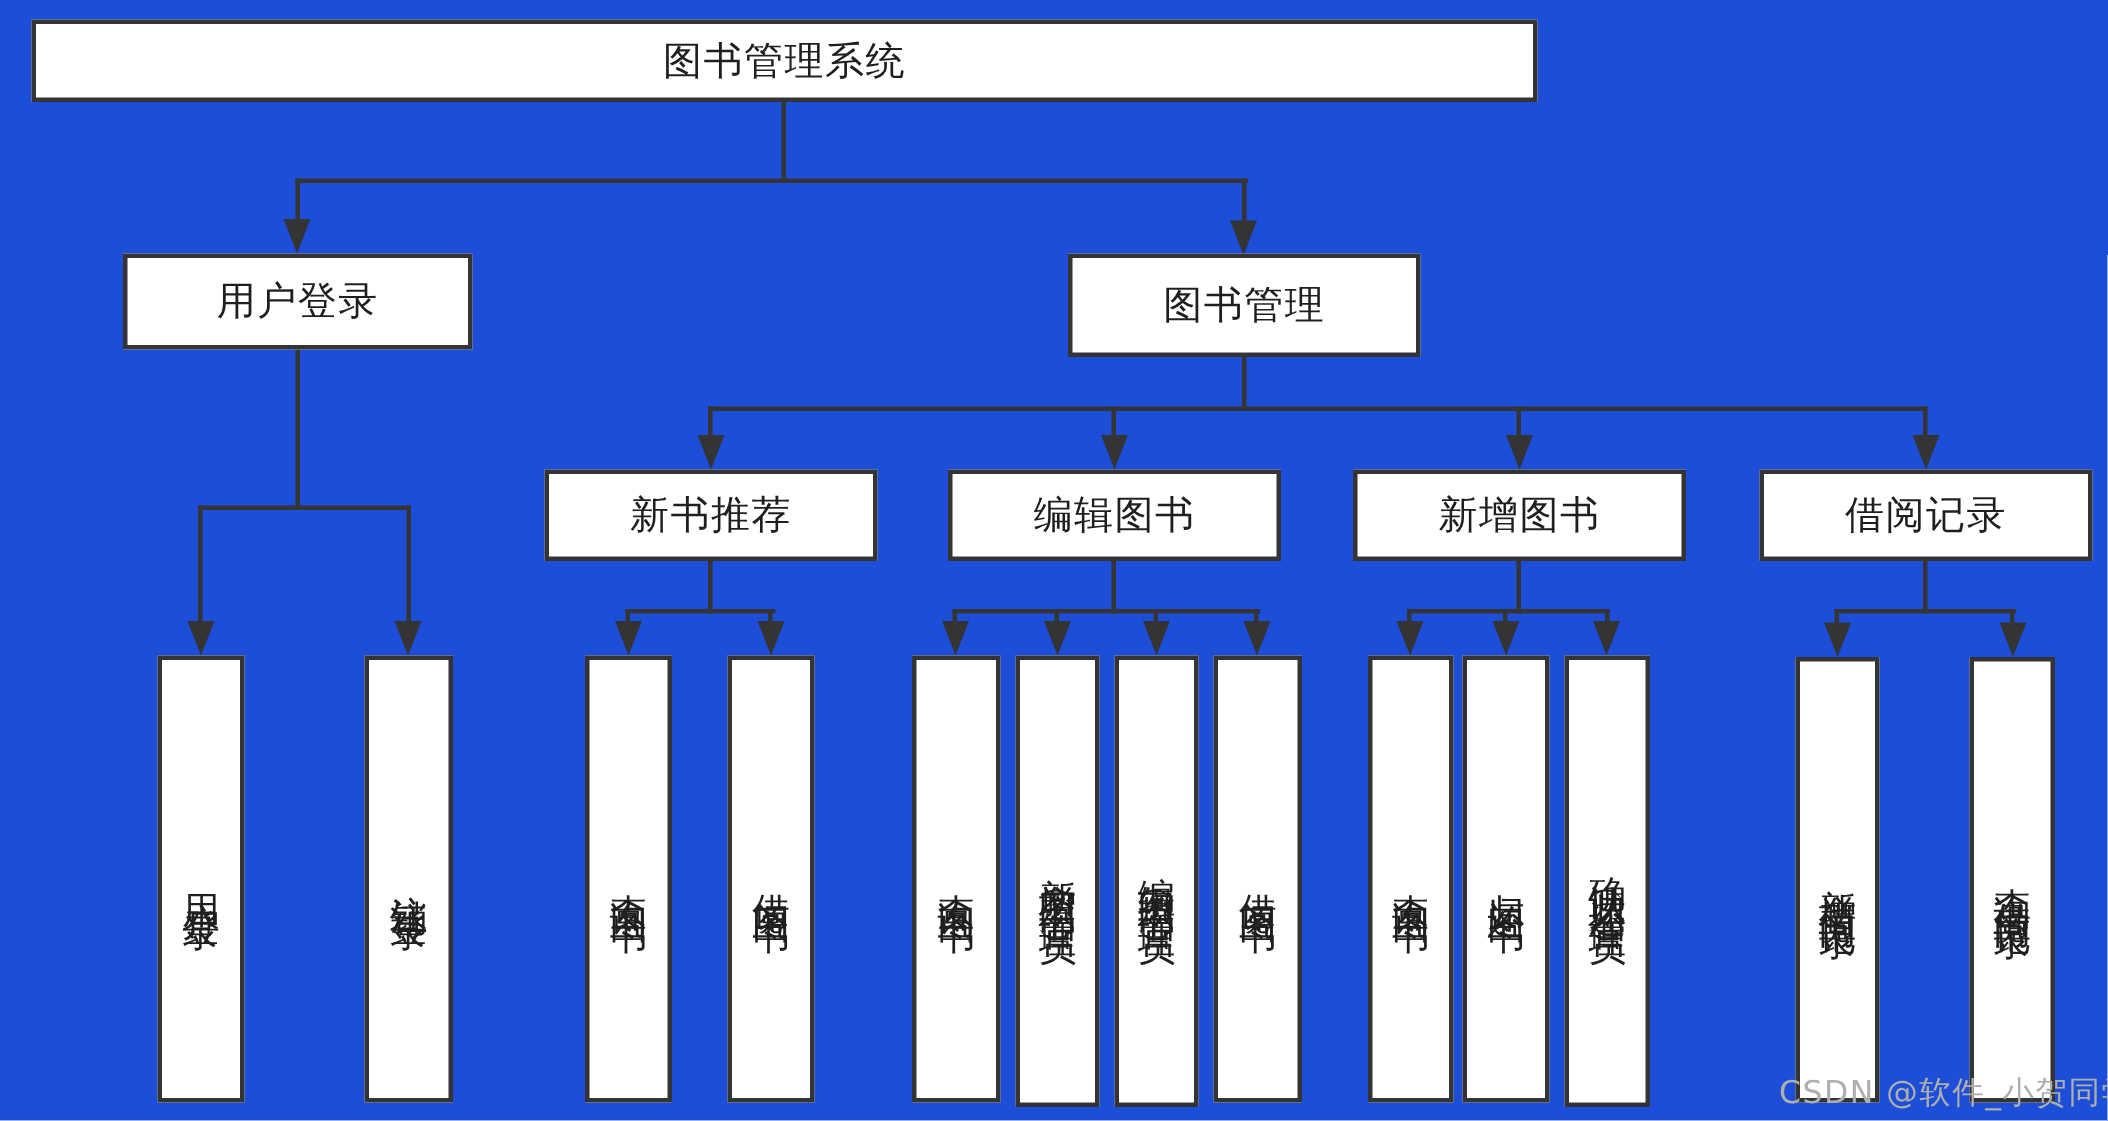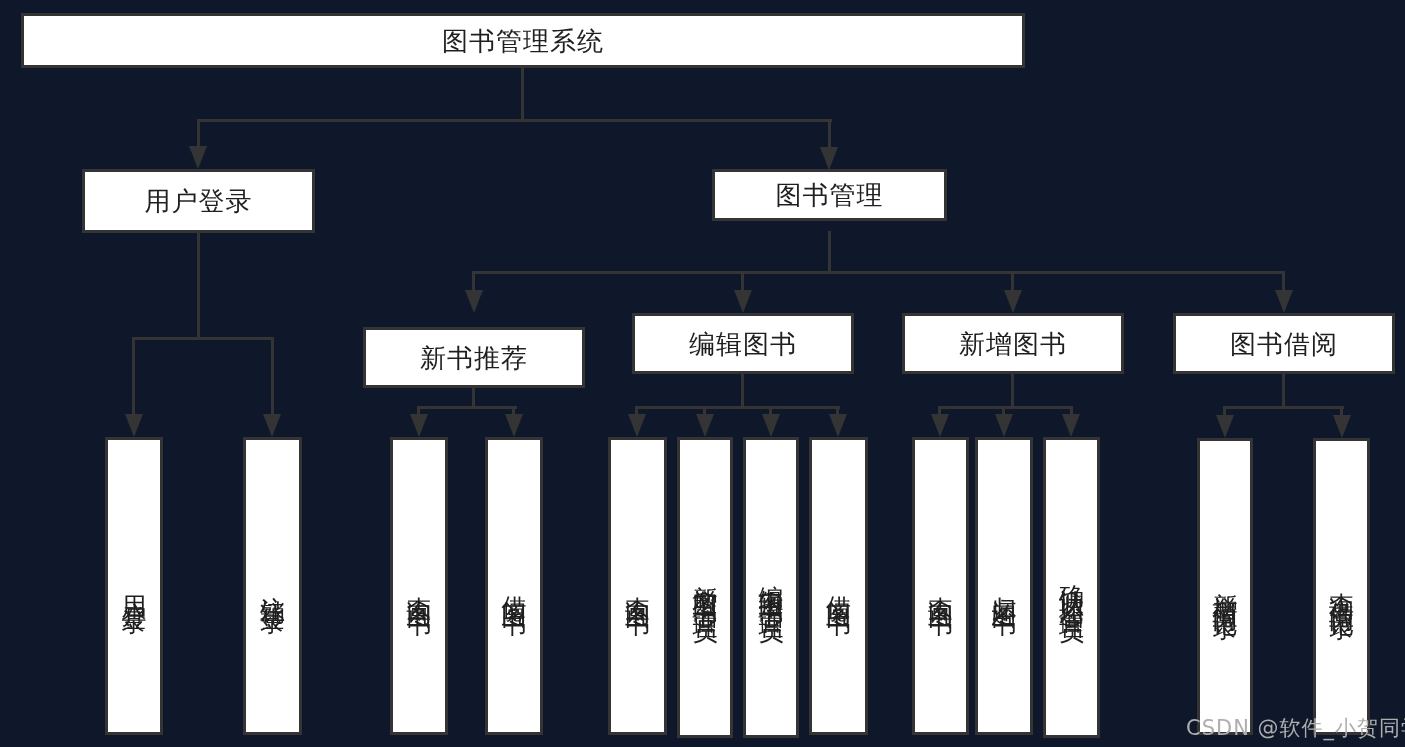--- a/index.html
+++ b/index.html
@@ -1,17 +1,17 @@
 <!DOCTYPE html>
 <html><head>
 <meta charset="utf-8">
 <style>
   html,body{margin:0;padding:0;background:#fff;}
   #canvas{
-    position:relative;width:1405px;height:747px;background:#0f172a;overflow:hidden;
+    position:relative;width:1405px;height:747px;background:#1d4ed8;overflow:hidden;
     font-family:"DejaVu Sans","Liberation Sans",sans-serif;color:#1f1f1f;
   }
   .box{
     position:absolute;box-sizing:border-box;border:3px solid #343434;background:#ffffff;
     display:flex;align-items:center;justify-content:center;
     font-size:26px;line-height:1;white-space:nowrap;z-index:2;
   }
   .box.h{letter-spacing:1px;}
   .box.v{
     writing-mode:vertical-rl;text-orientation:mixed;
@@ -89,26 +89,26 @@
   <div class="vl" style="left:1282px;top:372px;height:37px;"></div>
   <div class="hl" style="left:1223px;top:406px;width:121px;"></div>
   <div class="vl" style="left:1223px;top:406px;height:12px;"></div>
   <div class="ar" style="left:1216px;top:415px;"></div>
   <div class="vl" style="left:1340px;top:406px;height:12px;"></div>
   <div class="ar" style="left:1333px;top:415px;"></div>
 
   <div class="box h" style="left:21px;top:13px;width:1004px;height:55px;">图书管理系统</div>
 
   <div class="box h" style="left:82px;top:169px;width:233px;height:64px;">用户登录</div>
-  <div class="box h" style="left:712px;top:169px;width:235px;height:52px;">图书管理</div>
+  <div class="box h" style="left:712px;top:169px;width:235px;height:69px;">图书管理</div>
 
-  <div class="box h" style="left:363px;top:313px;width:222px;height:61px;margin-top:14px;">新书推荐</div>
+  <div class="box h" style="left:363px;top:313px;width:222px;height:61px;">新书推荐</div>
   <div class="box h" style="left:632px;top:313px;width:222px;height:61px;">编辑图书</div>
   <div class="box h" style="left:902px;top:313px;width:222px;height:61px;">新增图书</div>
-  <div class="box h" style="left:1173px;top:313px;width:222px;height:61px;">图书借阅</div>
+  <div class="box h" style="left:1173px;top:313px;width:222px;height:61px;">借阅记录</div>
 
   <div class="box v" style="left:105px;top:437px;width:58px;height:298px;">用户登录</div>
   <div class="box v" style="left:243px;top:437px;width:59px;height:298px;">注销登录</div>
 
   <div class="box v" style="left:390px;top:437px;width:58px;height:298px;">查询图书</div>
   <div class="box v" style="left:485px;top:437px;width:58px;height:298px;">借阅图书</div>
 
   <div class="box v" style="left:608px;top:437px;width:59px;height:298px;">查询图书</div>
   <div class="box v" style="left:677px;top:437px;width:56px;height:301px;">新增图书（管理员）</div>
   <div class="box v" style="left:743px;top:437px;width:56px;height:301px;">编辑图书（管理员）</div>

